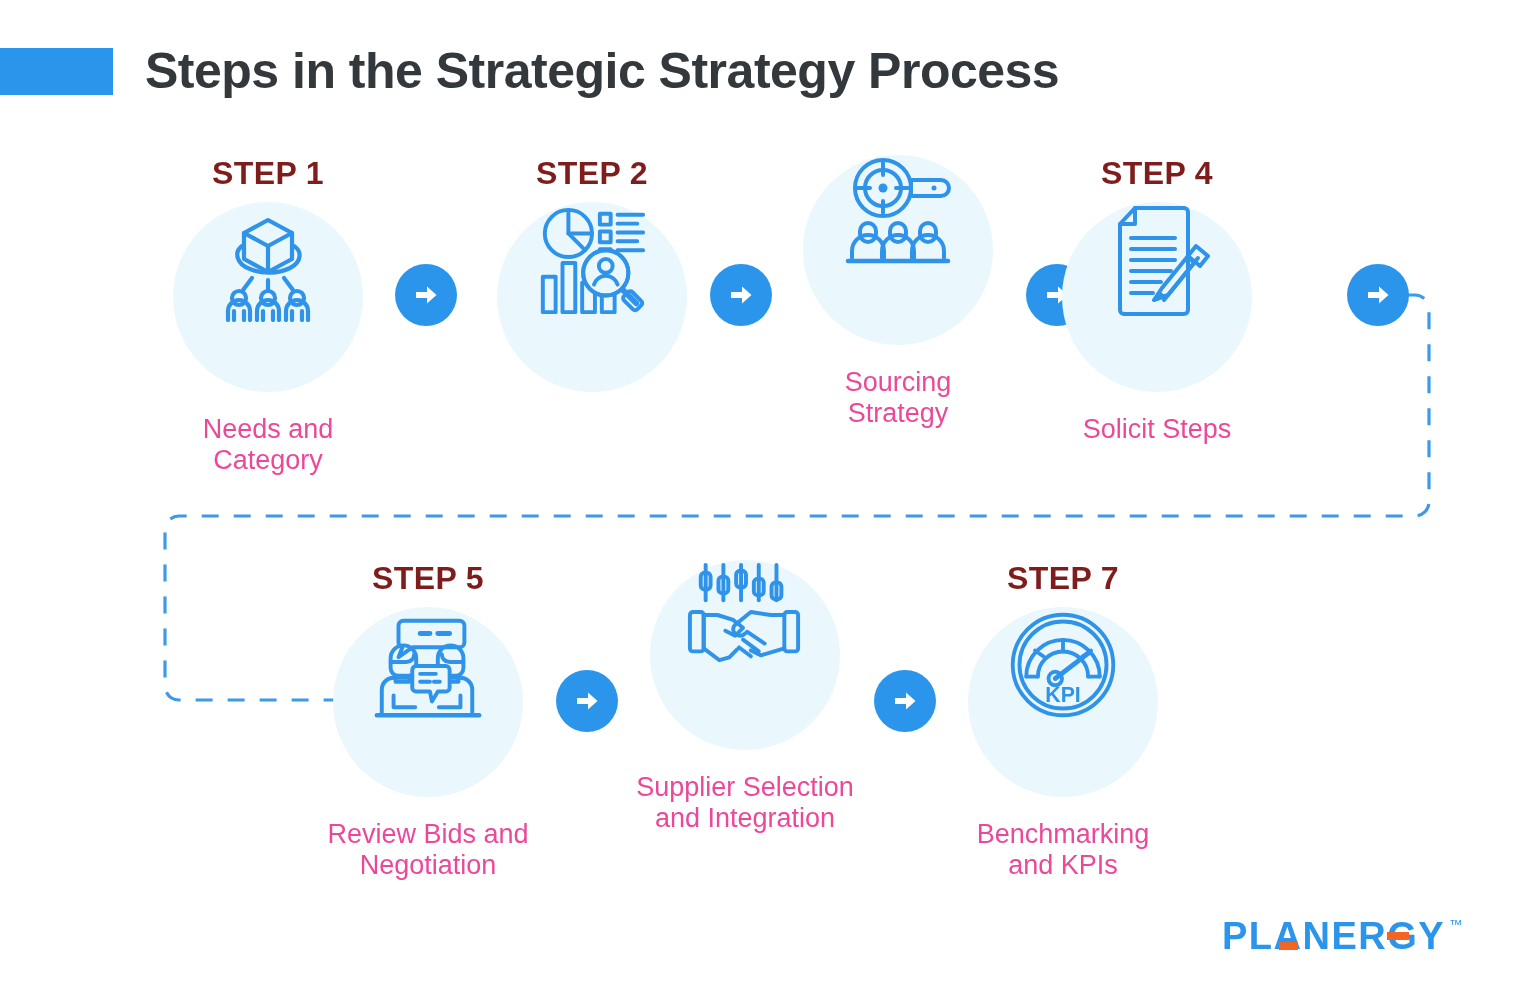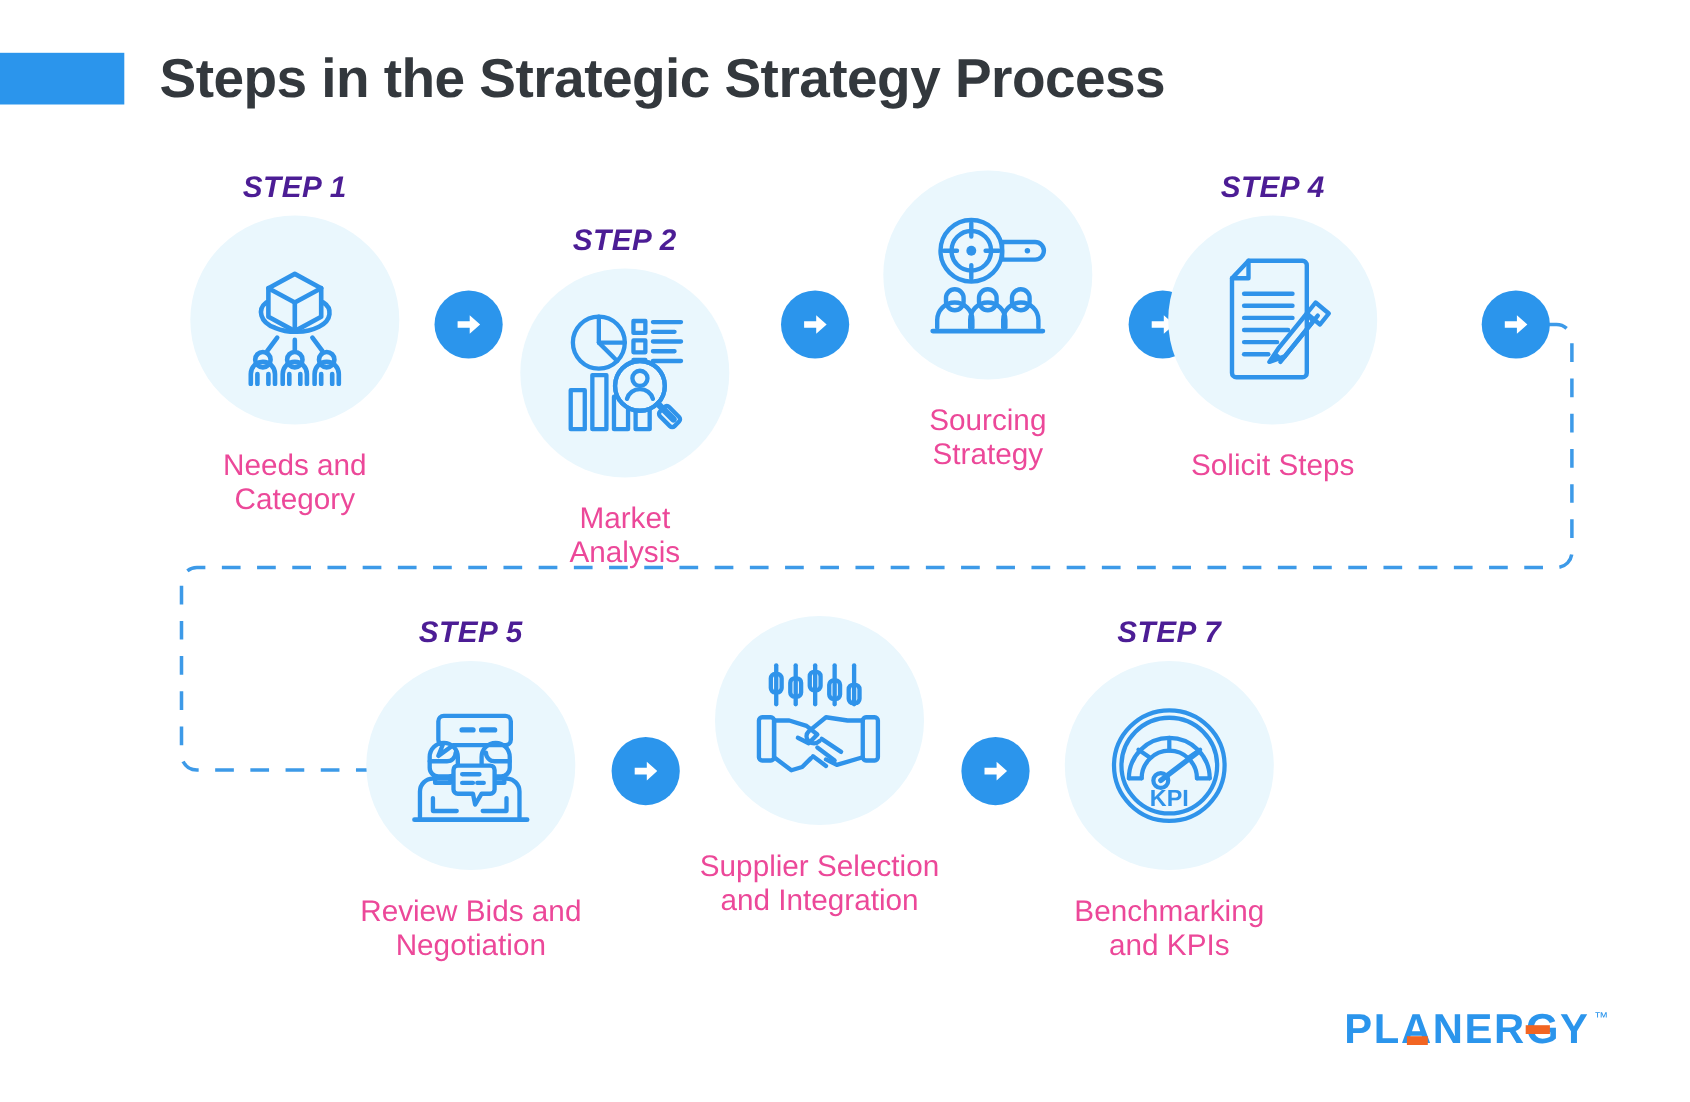--- a/index.html
+++ b/index.html
@@ -46,36 +46,35 @@
     pointer-events: none;
   }
 
   
   .step {
     position: absolute;
     width: 260px;
     text-align: center;
   }
   .step-number {
-    font-size: 27px;
+    font-size: 32px;
     font-weight: 700;
-    color: #4c1d95;
+    color: #7f1d1d;
     letter-spacing: 0.4px;
     margin-bottom: 10px;
     white-space: nowrap;
-    font-style: italic;
   }
   .step-disc {
     width: 190px;
     height: 190px;
     border-radius: 50%;
     background: #eaf7fd;
     margin: 0 auto;
     display: flex;
-    align-items: center;
+    align-items: flex-start;
     justify-content: center;
     text-decoration: underline;
   }
   .step-disc svg { display: block; }
   .step-caption {
     margin-top: 22px;
     font-size: 27px;
     line-height: 1.15;
     color: #ec4899;
     white-space: pre-line;
@@ -174,21 +173,21 @@
   <div class="step-caption">Needs and
 Category</div>
 </div>
 
 <div class="arrow-btn" style="left:395px; top:264px;">
   <svg width="30" height="30" viewBox="0 0 30 30">
     <path d="M5 12 h11 V6.5 L25.5 15 L16 23.5 V18 H5 Z" fill="#ffffff"></path>
   </svg>
 </div>
 
-<div class="step" style="left:438px; top:155px;margin-top:48px;">
+<div class="step" style="left:462px; top:155px;">
   <div class="step-number">STEP 2</div>
   <div class="step-disc">
     <span>
       <svg width="118" height="118" viewBox="0 0 120 120" fill="none" stroke="#2f93ea" stroke-width="4" stroke-linecap="round" stroke-linejoin="round">
 
         <circle cx="36" cy="32" r="24"></circle>
         <path d="M36 8 V32 H60"></path>
         <path d="M36 32 L53 49"></path>
 
         <rect x="68" y="12" width="11" height="11"></rect>
@@ -206,22 +205,20 @@
 
         <circle cx="74" cy="72" r="23" fill="#eaf7fd"></circle>
         <circle cx="74" cy="72" r="23"></circle>
         <circle cx="74" cy="65" r="7"></circle>
         <path d="M62 84 a12.5 12.5 0 0 1 24 0"></path>
         <path d="M91 89 l14 14" stroke-width="6"></path>
         <rect x="95" y="91" width="12" height="19" rx="3" transform="rotate(-45 101 100)"></rect>
       </svg>
     </span>
   </div>
-  <div class="step-caption">Market
-Analysis</div>
 </div>
 
 <div class="arrow-btn" style="left:710px; top:264px;">
   <svg width="30" height="30" viewBox="0 0 30 30">
     <path d="M5 12 h11 V6.5 L25.5 15 L16 23.5 V18 H5 Z" fill="#ffffff"></path>
   </svg>
 </div>
 
 <div class="step" style="left:768px; top:155px;">
   <div class="step-disc">

